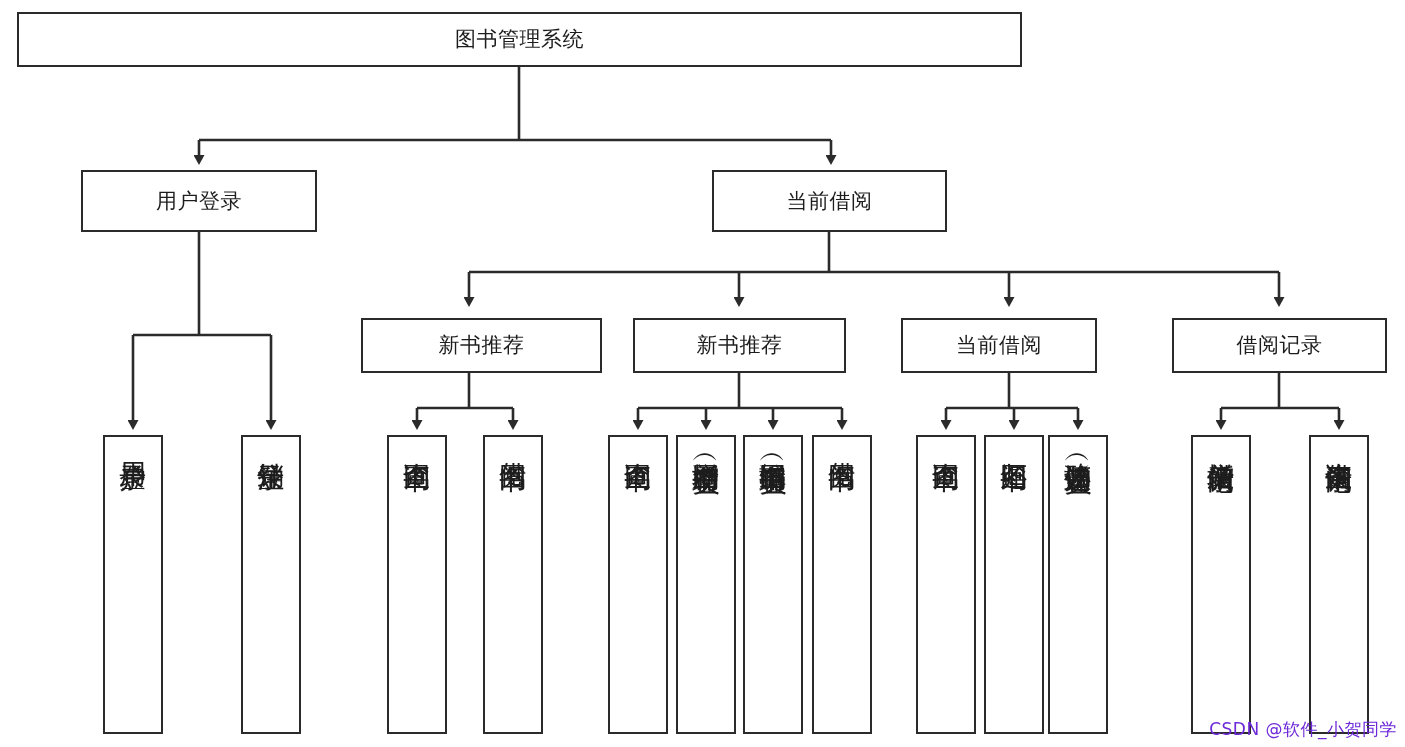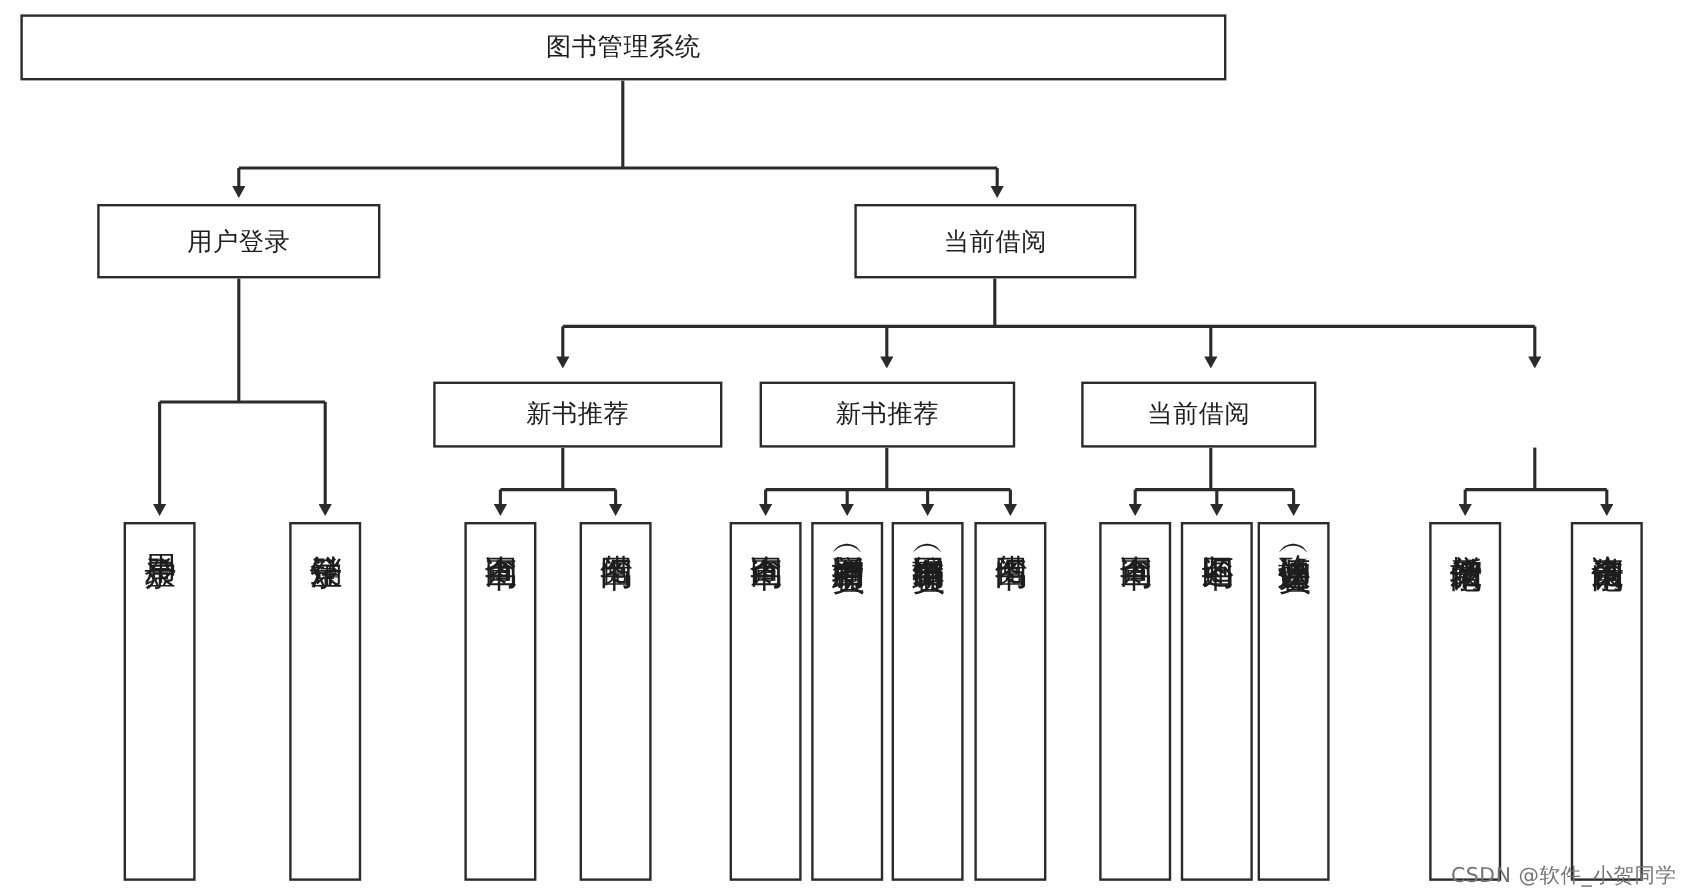--- a/index.html
+++ b/index.html
@@ -59,21 +59,21 @@
     line-height: 1.02;
     letter-spacing: 1px;
     white-space: nowrap;
   }
   .node.v.tall .lbl { font-size: 27px; }
   .watermark {
     position: absolute;
     right: 8px;
     bottom: 6px;
     font-size: 17px;
-    color: #737373;
+    color: #6d28d9;
     white-space: nowrap;
     letter-spacing: 0.5px;
   }
 </style>
 </head>
 <body>
 
 <div id="canvas">
 
   <svg id="wires" viewBox="0 0 1405 747">
@@ -139,20 +139,23 @@
 
   <div class="node h" style="left:361px; top:318px; width:241px; height:55px;">
     <span class="lbl">新书推荐</span>
   </div>
   <div class="node h" style="left:633px; top:318px; width:213px; height:55px;">
     <span class="lbl">新书推荐</span>
   </div>
   <div class="node h" style="left:901px; top:318px; width:196px; height:55px;">
     <span class="lbl">当前借阅</span>
   </div>
+  <div class="node h" style="left:1172px; top:318px; width:215px; height:55px;">
+    <span class="lbl">借阅记录</span>
+  </div>
 
   <div class="node v" style="left:103px; top:435px; width:60px; height:299px;">
     <span class="lbl">用户登录</span>
   </div>
   <div class="node v" style="left:241px; top:435px; width:60px; height:299px;">
     <span class="lbl">注销登录</span>
   </div>
 
   <div class="node v" style="left:387px; top:435px; width:60px; height:299px;">
     <span class="lbl">查询图书</span>

